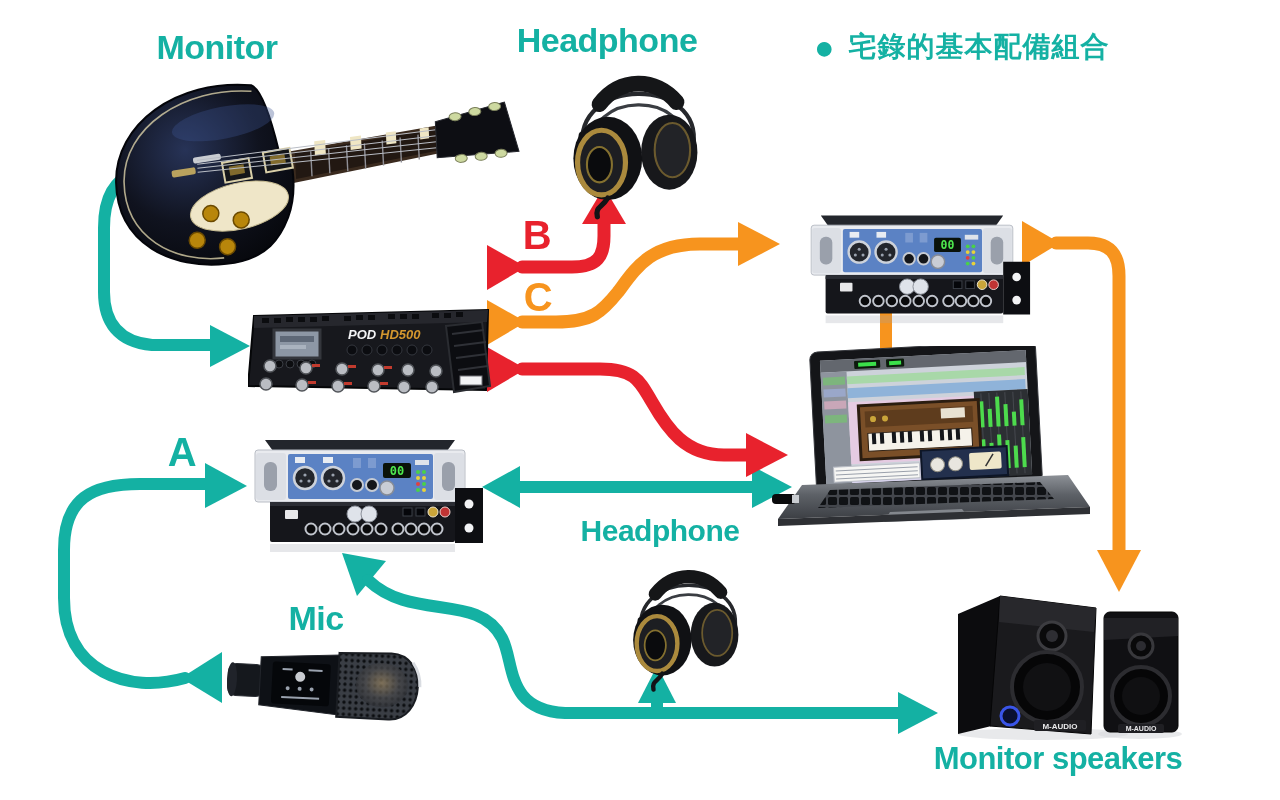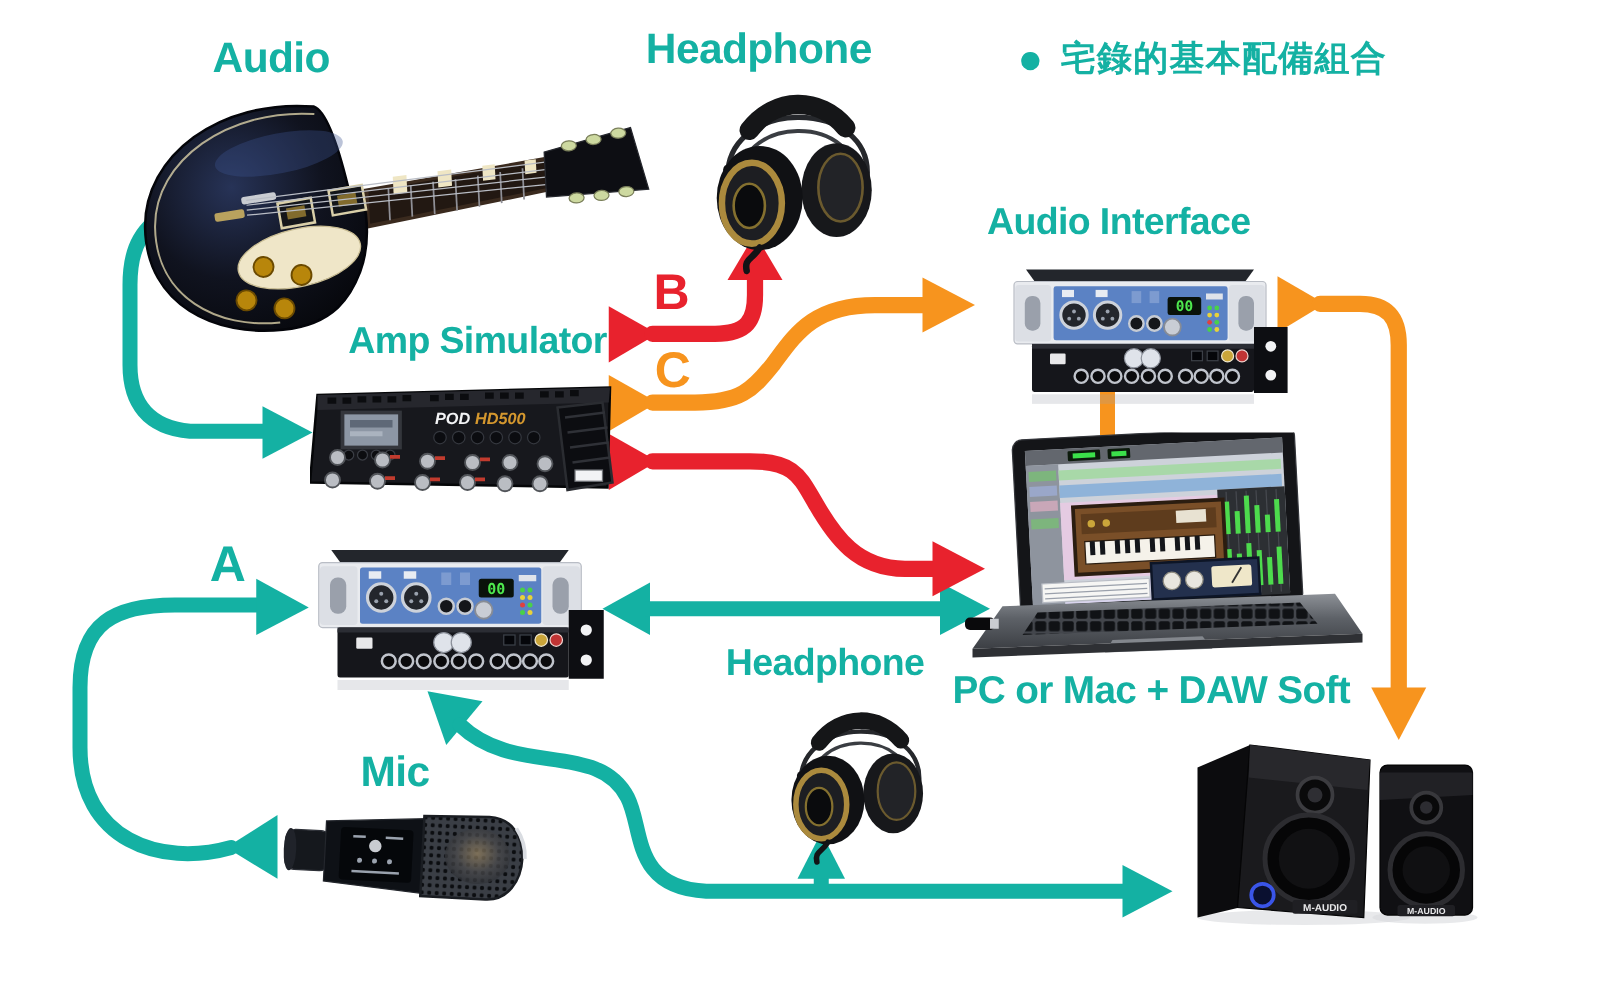--- a/index.html
+++ b/index.html
@@ -466,23 +466,21 @@
       <rect x="170" y="140" width="46" height="9" rx="2" fill="#1f1f23"></rect>
       <text x="193" y="147" text-anchor="middle" font-family="Liberation Sans,sans-serif" font-size="7" font-weight="bold" fill="#e8e8ea">M-AUDIO</text>
     </svg>
   </div>
 
   <div class="title">
     <span class="dot">●</span>
     <span class="txt">宅錄的基本配備組合</span>
   </div>
 
-  <div class="lbl f34" style="left:217px;top:47px">Audio</div>
+  <div class="lbl f34" style="left:217px;top:47px">Monitor</div>
   <div class="lbl f34" style="left:607px;top:40px">Headphone</div>
-  <div class="lbl f30" style="left:382px;top:273px">Amp Simulator</div>
-  <div class="lbl f30" style="left:895px;top:178px">Audio Interface</div>
-  <div class="lbl f31" style="left:921px;top:552px">PC or Mac + DAW Soft</div>
   <div class="lbl f30" style="left:660px;top:531px">Headphone</div>
   <div class="lbl f34" style="left:316px;top:618px">Mic</div>
+  <div class="lbl f31" style="left:1058px;top:759px">Monitor speakers</div>
   <div class="lbl f40" style="left:182px;top:452px">A</div>
   <div class="lbl f40 red" style="left:537px;top:235px">B</div>
   <div class="lbl f40 orange" style="left:538px;top:297px">C</div>
 </div>
 
 </body></html>

